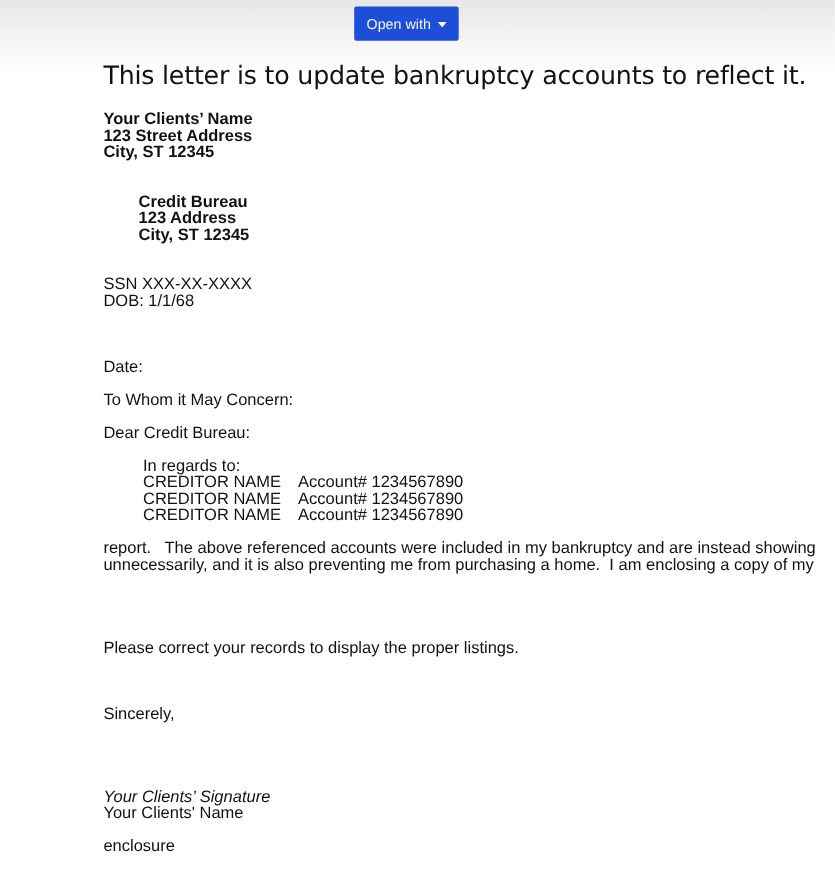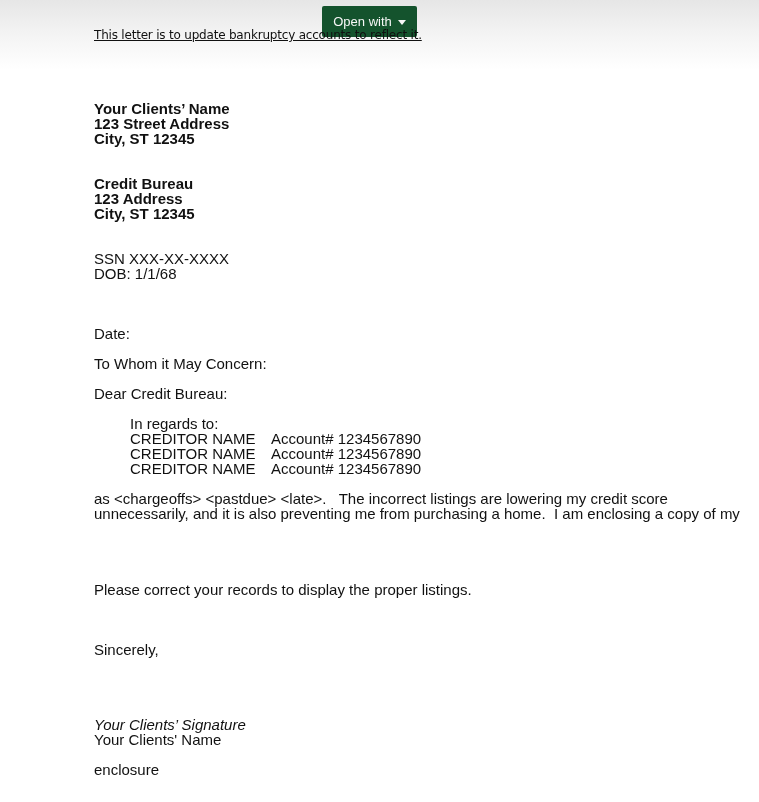--- a/index.html
+++ b/index.html
@@ -8,33 +8,32 @@
     background:#ffffff;
     font-family:"Liberation Sans", sans-serif;
     color:#111;
   }
   .topfade {
     position:absolute; left:0; top:0; width:759px; height:70px;
     background:linear-gradient(to bottom, #e6e6e6 0%, #f4f4f4 50%, #ffffff 100%);
   }
   .openwith {
     position:absolute; left:322px; top:6px; width:95px; height:31px;
-    background:#14532d; border-radius:2px;
+    background:#1d4ed8; border-radius:2px;
     display:flex; align-items:center; justify-content:center;
     color:#f7f7f7; font-size:13px; gap:6px; cursor:pointer;text-align:right;
   }
   .caret {
     width:0; height:0; border-left:4px solid transparent; border-right:4px solid transparent;
     border-top:5px solid #f7f7f7; margin-top:2px;
   }
   .title {
-    position:absolute; left:94px; top:28px;
-    font-family:"DejaVu Sans", sans-serif; font-size:12px; color:#111;
+    position:absolute; left:94px; top:56px;
+    font-family:"DejaVu Sans", sans-serif; font-size:23px; color:#111;
     letter-spacing:-0.2px;
-    text-decoration:underline;
   }
   .doc { position:absolute; left:94px; font-size:15px; line-height:15px; }
   .bold { font-weight:bold; }
   .line { white-space:pre; }
   .acct-row { display:flex; }
   .acct-row .creditor { width:141px; }
   .body-para { width:575px; }
   .italic { font-style:italic; }
 </style>
 </head>
@@ -47,21 +46,21 @@
 </div>
 
 <div class="title">This letter is to update bankruptcy accounts to reflect it.</div>
 
 <div class="doc bold" style="top:101px;">
   <div>Your Clients’ Name</div>
   <div>123 Street Address</div>
   <div>City, ST 12345</div>
 </div>
 
-<div class="doc bold" style="top:176px;">
+<div class="doc bold" style="top:176px;margin-left:32px;">
   <div>Credit Bureau</div>
   <div>123 Address</div>
   <div>City, ST 12345</div>
 </div>
 
 <div class="doc" style="top:251px;">
   <div>SSN XXX-XX-XXXX</div>
   <div>DOB: 1/1/68</div>
 </div>
 
@@ -79,21 +78,21 @@
     <span class="creditor">CREDITOR NAME</span>
     <span>Account# 1234567890</span>
   </div>
   <div class="acct-row">
     <span class="creditor">CREDITOR NAME</span>
     <span>Account# 1234567890</span>
   </div>
 </div>
 
 <div class="doc body-para" style="top:491px;">
-  <div class="line">as &lt;chargeoffs&gt; &lt;pastdue&gt; &lt;late&gt;.   The incorrect listings are lowering my credit score</div>
+  <div class="line">report.   The above referenced accounts were included in my bankruptcy and are instead showing</div>
   <div class="line">unnecessarily, and it is also preventing me from purchasing a home.  I am enclosing a copy of my</div>
 </div>
 
 <div class="doc" style="top:582px;">Please correct your records to display the proper listings.</div>
 <div class="doc" style="top:642px;">Sincerely,</div>
 
 <div class="doc" style="top:717px;">
   <div class="italic">Your Clients’ Signature</div>
   <div>Your Clients' Name</div>
 </div>

